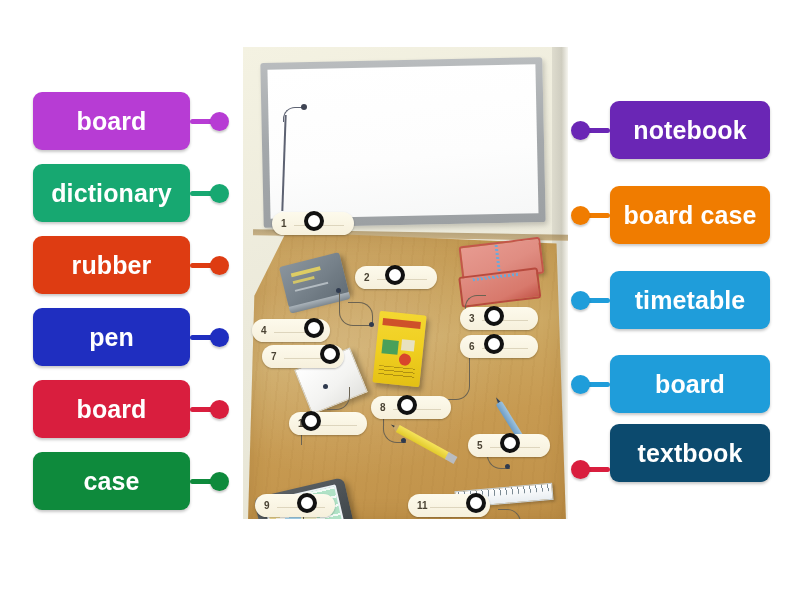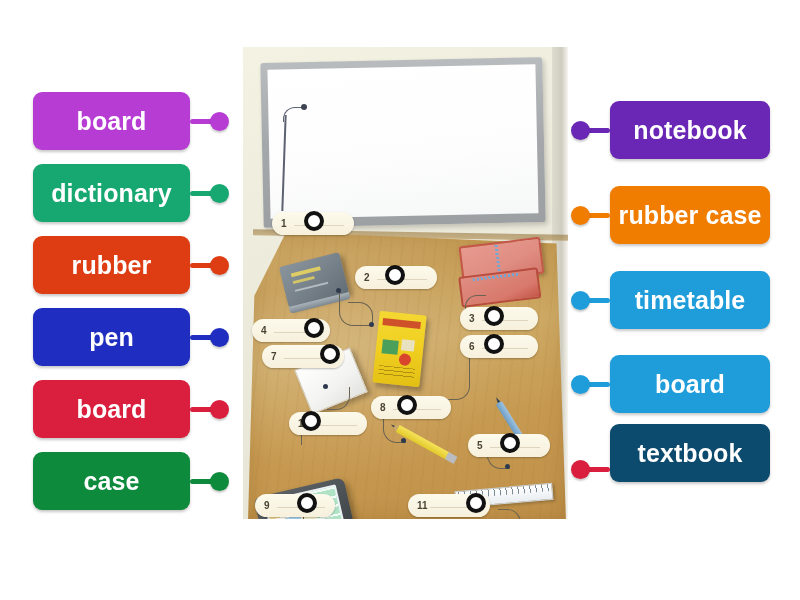--- a/index.html
+++ b/index.html
@@ -440,21 +440,21 @@
 
   <div id="right-labels">
       <div>
         <div class="label right" style="top: 101px; background: rgb(106, 38, 181);">notebook</div>
         <div class="conn right" style="top: 130px; left: 566px; width: 44px;">
           <div class="stub" style="background: rgb(106, 38, 181);"></div>
           <div class="dot" style="background: rgb(106, 38, 181);"></div>
         </div>
       </div>
       <div>
-        <div class="label right" style="top: 186px; background: rgb(240, 124, 0);">rubber case</div>
+        <div class="label right" style="top: 186px; background: rgb(240, 124, 0);">board case</div>
         <div class="conn right" style="top: 215px; left: 566px; width: 44px;">
           <div class="stub" style="background: rgb(240, 124, 0);"></div>
           <div class="dot" style="background: rgb(240, 124, 0);"></div>
         </div>
       </div>
       <div>
         <div class="label right" style="top: 271px; background: rgb(31, 157, 218);">timetable</div>
         <div class="conn right" style="top: 300px; left: 566px; width: 44px;">
           <div class="stub" style="background: rgb(31, 157, 218);"></div>
           <div class="dot" style="background: rgb(31, 157, 218);"></div>

